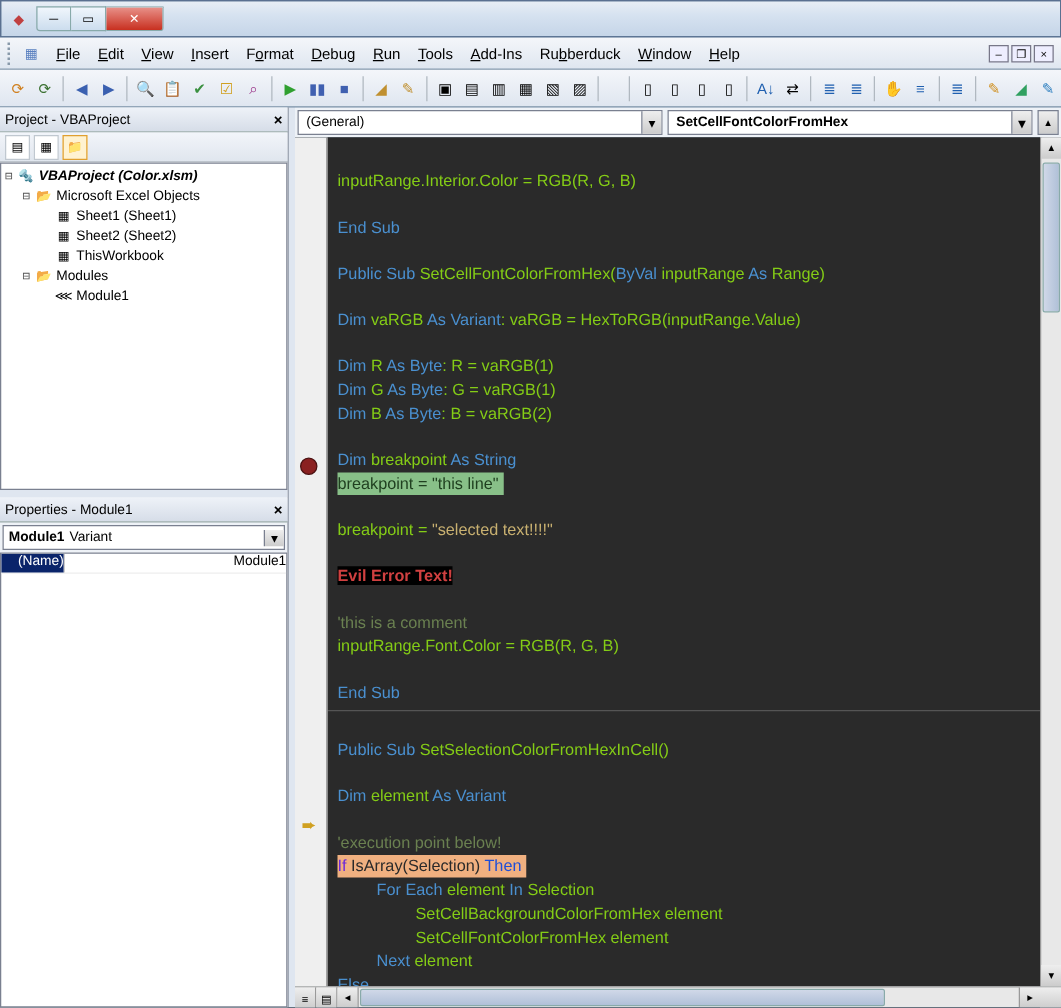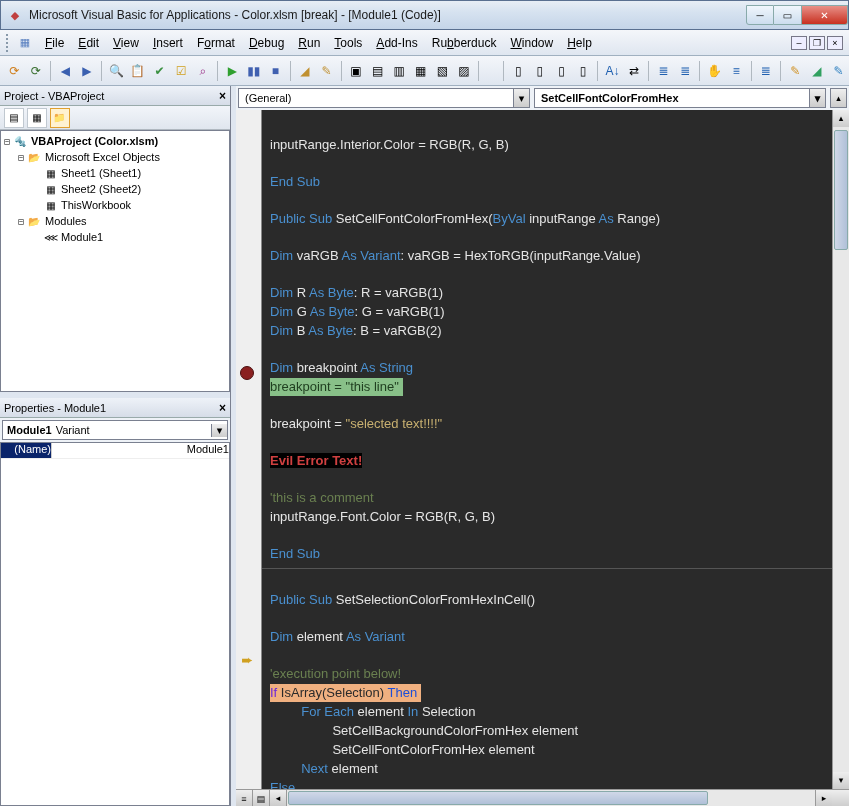--- a/index.html
+++ b/index.html
@@ -36,21 +36,21 @@
 .panel-header { height: 20px; background: linear-gradient(to bottom,#eef2f8,#d6dde8); border-bottom: 1px solid #9aa; display:flex; align-items:center; padding: 0 4px; font-size: 11px; }
 .panel-header .close-x { margin-left: auto; font-size: 12px; font-weight: bold; }
 .panel-toolbar { height: 24px; background: linear-gradient(to bottom,#f2f5fa,#e0e6ee); border-bottom: 1px solid #b0b8c0; display:flex; align-items:center; padding-left:4px; gap:3px; }
 .panel-toolbar .ptb { width:20px; height:20px; border:1px solid #c0c8d0; background:#fff; display:flex; align-items:center; justify-content:center; font-size:10px; }
 .panel-toolbar .ptb.active { border-color:#e0a030; background:#fff2d0; }
 
 .project-tree { flex: 0 0 262px; overflow:auto; background: #fff; border: 1px solid #7a8090; margin: 0; font-size: 11px; padding: 2px 0; }
 .project-tree .node { display:flex; align-items:center; height: 16px; white-space: nowrap; }
 .project-tree .tw { width: 12px; text-align:center; font-family: monospace; font-size:10px; color:#555; }
 .project-tree .ic { width: 16px; height: 14px; display:inline-flex; align-items:center; justify-content:center; font-size:10px; margin-right:2px;}
-.project-tree .bold { font-weight: bold; }
+.project-tree .bold { font-weight: bold; font-style: italic; }
 
 .splitter-h { height: 6px; background: #dfe6f0; cursor: row-resize; }
 
 .props-panel { flex: 1; display:flex; flex-direction:column; }
 .props-combo { height: 20px; margin: 2px; }
 .props-combo .combo-display { width: 100%; height: 20px; border: 1px solid #7a8090; background:#fff; display:flex; align-items:center; font-size:11px; padding-left:4px; }
 .props-combo .combo-display b { margin-right: 4px; }
 .props-combo .arrow { margin-left:auto; width:16px; background:linear-gradient(#eee,#ccc); text-align:center; border-left:1px solid #7a8090; }
 .props-tabs { display:flex; font-size:11px; height:20px; margin-top:2px; }
 .props-tabs .tab { padding: 2px 8px 0; border: 1px solid #9aa; border-bottom: none; background: #fff; margin-right:-1px; }
@@ -71,21 +71,21 @@
 
 .code-body { flex:1; display:flex; background:#2a2a2a; min-height:0; }
 .margin-strip { width:26px; background:#efefef; border-right:1px solid #888; position:relative; }
 .code-text { flex:1; overflow:hidden; background:#2a2a2a; color:#cccccc; font-family:Consolas,"Courier New",monospace; font-size:13px; line-height:18px; padding: 8px 0 0 8px; white-space:pre; }
 .code-text .kw { color:#4a90d0; }
 .code-text .st { color:#c8b070; }
 .code-text .cm { color:#6a8050; }
 .code-text .bp-line { background:#88c088; color:#204020; display:inline-block; padding-right:4px; }
 .code-text .err-text { color:#d04040; background:#000; font-weight:bold; }
 .code-text .exec-line { background:#f0b080; color:#2a2a2a; display:inline-block; padding-right:4px; }
-.code-text .fn { color:#e5e5e5; }
+.code-text .fn { color:#84cc16; }
 
 .margin-marker { position:absolute; left:4px; width:14px; height:14px; }
 .bp-dot { background:#8a2020; border-radius:50%; border:1px solid #4a1010; }
 .exec-arrow { color:#d0a020; font-size:14px; line-height:14px; text-align:center; }
 
 .vscroll { width:17px; background:#e8e8e8; border-left:1px solid #999; position:relative; }
 .vscroll .thumb { position:absolute; left:1px; right:1px; top:20px; height:120px; background:linear-gradient(to right,#d0d8e8,#b0c0d8); border:1px solid #8aa; border-radius:2px; }
 .vscroll .arr { position:absolute; left:0; right:0; height:17px; background:linear-gradient(#eee,#ccc); text-align:center; font-size:9px; line-height:17px; }
 .vscroll .arr.down { bottom:0; }
 
@@ -98,21 +98,20 @@
 .code-footer .hscroll .thumb { position:absolute; top:1px; bottom:1px; left:18px; width:420px; background:linear-gradient(to bottom,#d0d8e8,#b0c0d8); border:1px solid #8aa; border-radius:2px; }
 .code-footer .size-grip { width:17px; height:17px; background:linear-gradient(#eee,#ccc); }
 
 .left-splitter { width:5px; background:#dfe6f0; cursor:col-resize; }
 </style>
 </head>
 <body>
 
 <div class="titlebar">
   <span class="app-icon">◆</span>
-  <span class="title-text">Microsoft Visual Basic for Applications - Color.xlsm [break] - [Module1 (Code)]</span>
   <div class="win-controls">
     <div class="wc">─</div>
     <div class="wc">▭</div>
     <div class="wc close">✕</div>
   </div>
 </div>
 
 <div class="menubar">
   <span class="grip"></span>
   <span class="vb-icon">▦</span>

